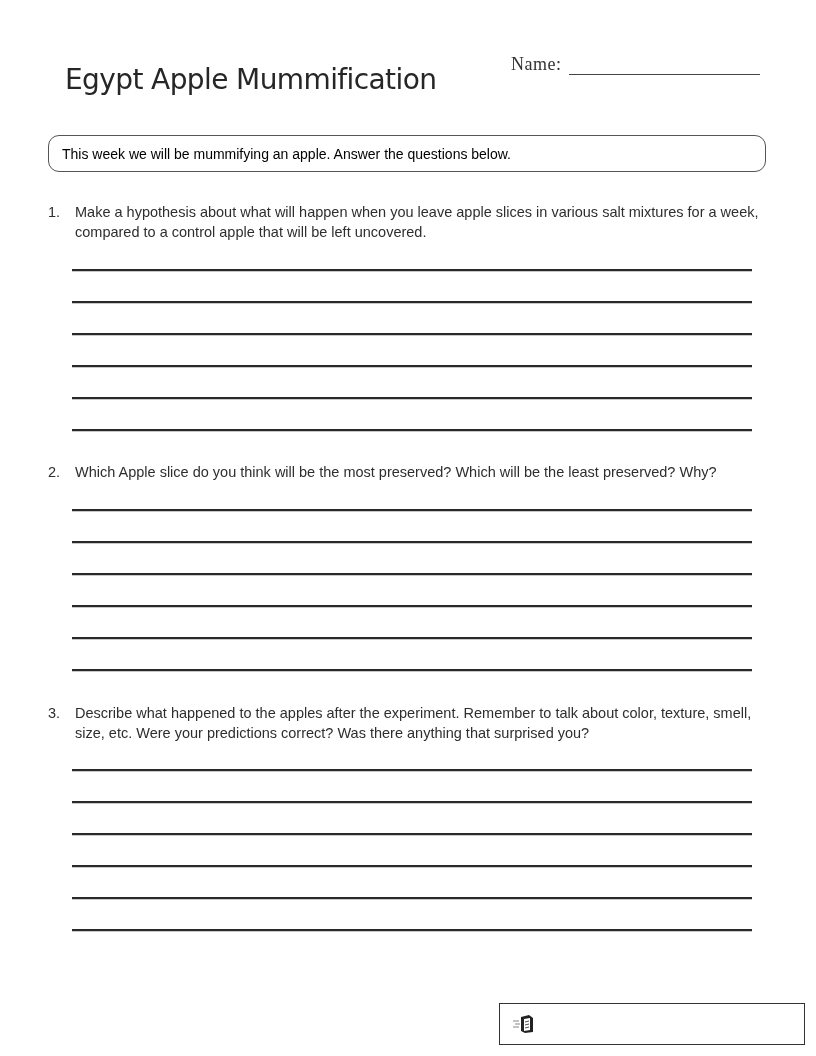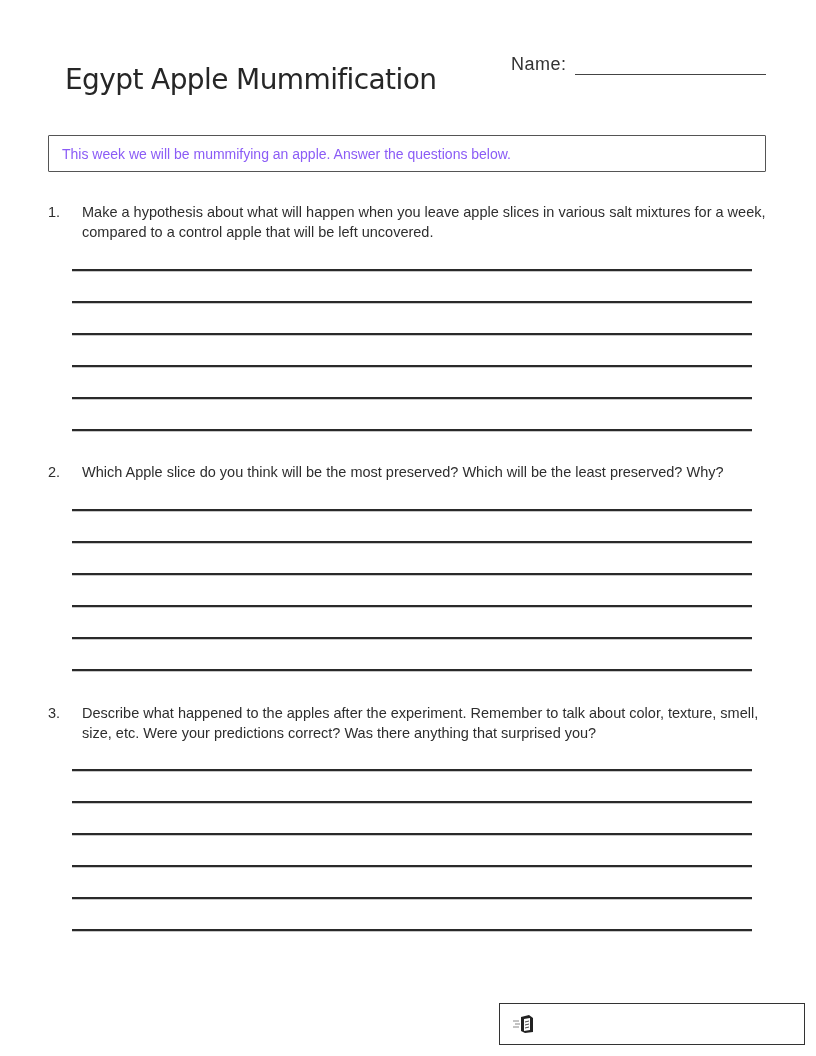--- a/index.html
+++ b/index.html
@@ -7,32 +7,32 @@
     width: 816px; height: 1056px; background: #ffffff; position: relative;
     font-family: "Liberation Sans", "DejaVu Sans", sans-serif; color: #2b2b2b;
     overflow: hidden;
   }
   .title {
     position: absolute; left: 49px; top: 47px;
     font-size: 28px; font-family: "DejaVu Sans", sans-serif; font-weight: normal;
     letter-spacing: -0.6px; color: #262626; margin: 16px; white-space: nowrap;
   }
   .name-wrap { position: absolute; left: 511px; top: 52px; display: flex; align-items: flex-end; }
-  .name-label { font-family: Liberation Sans, sans-serif; font-size: 18px; color: #333; letter-spacing: 0.5px; }
+  .name-label { font-family: Liberation Serif, serif; font-size: 18px; color: #333; letter-spacing: 0.5px; }
   .name-line { display: inline-block; width: 191px; border-bottom: 1.5px solid #444; margin-left: 8px; height: 22px; }
   .intro-box {
     position: absolute; left: 48px; top: 135px; width: 718px; height: 37px;
-    border: 1.3px solid #555; border-radius: 1px; box-sizing: border-box;
-    font-size: 14px; line-height: 37px; padding-left: 13px; color: #8b5cf6;
+    border: 1.3px solid #555; border-radius: 11px; box-sizing: border-box;
+    font-size: 14px; line-height: 37px; padding-left: 13px; color: #000000;
     font-family: "Liberation Sans", sans-serif;
   }
   .question { position: absolute; left: 48px; width: 725px; }
   .q-row { display: flex; font-size: 14.5px; line-height: 19.5px; color: #2e2e2e; }
   .q-num { width: 27px; flex: 0 0 27px; }
-  .q-text { flex: 1; margin-left: 7px; }
+  .q-text { flex: 1; }
   .answer-lines { position: absolute; left: 24px; width: 680px; }
   .answer-line { height: 2px; background: #2a2a2a; border-bottom: 1px solid #c8c8c8; margin-bottom: 29px; }
   .footer-badge {
     position: absolute; left: 499px; top: 1003px; width: 306px; height: 42px;
     border: 1.3px solid #333; box-sizing: border-box;
     display: flex; align-items: center; padding-left: 12px;
     font-family: "DejaVu Sans", sans-serif; font-size: 13.5px; color: #2a2a2a;
   }
   .footer-icon { width: 22px; height: 20px; margin-right: 8px; }
 </style>

